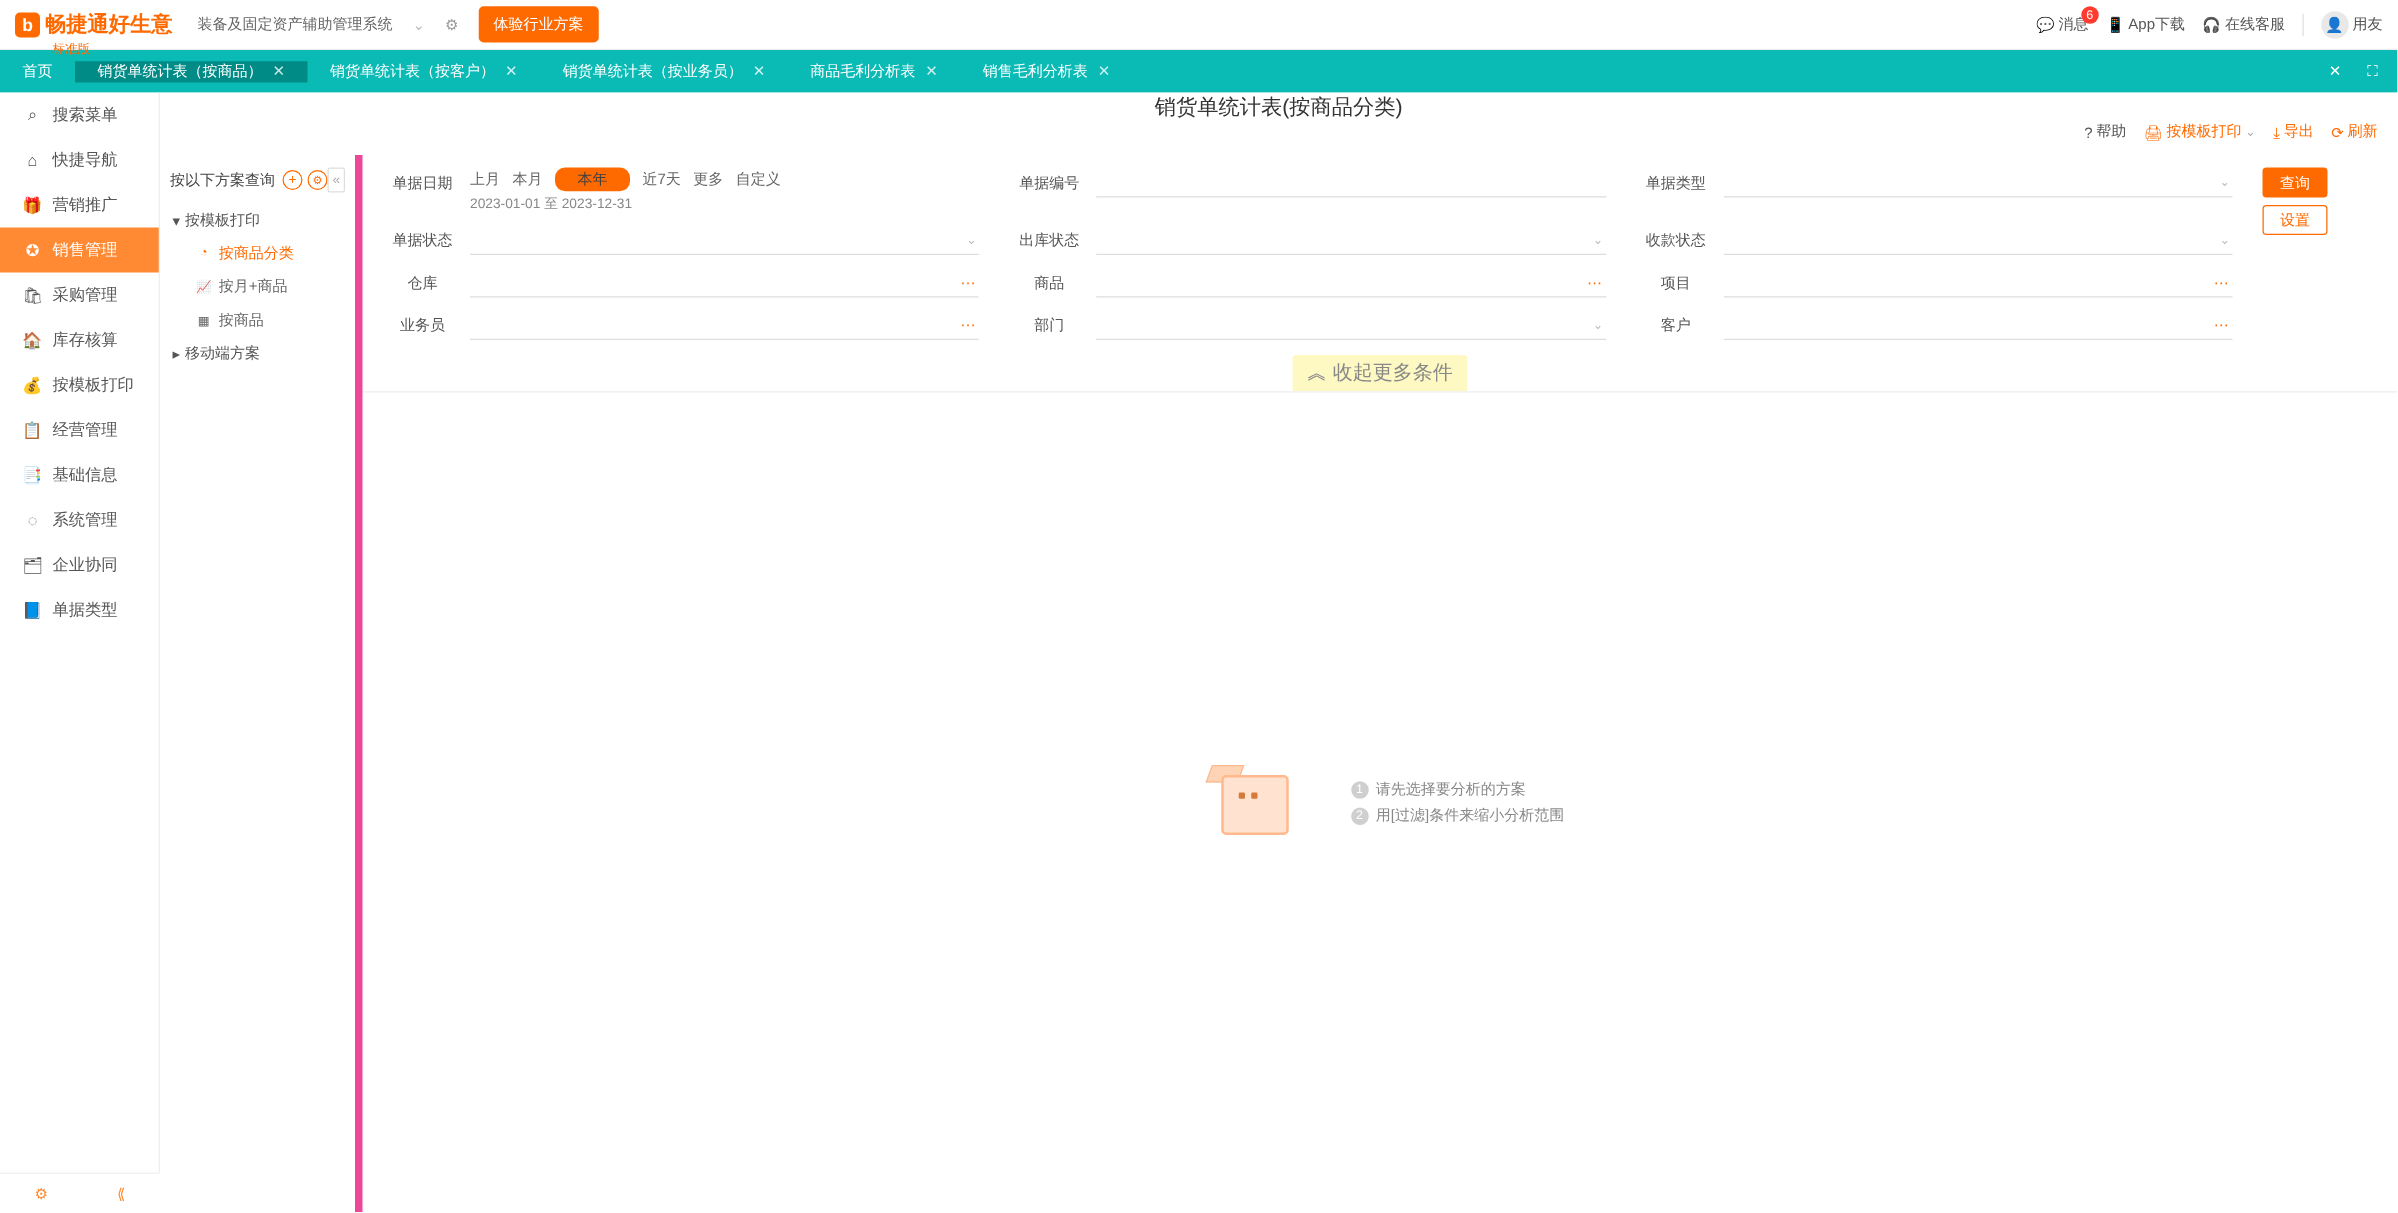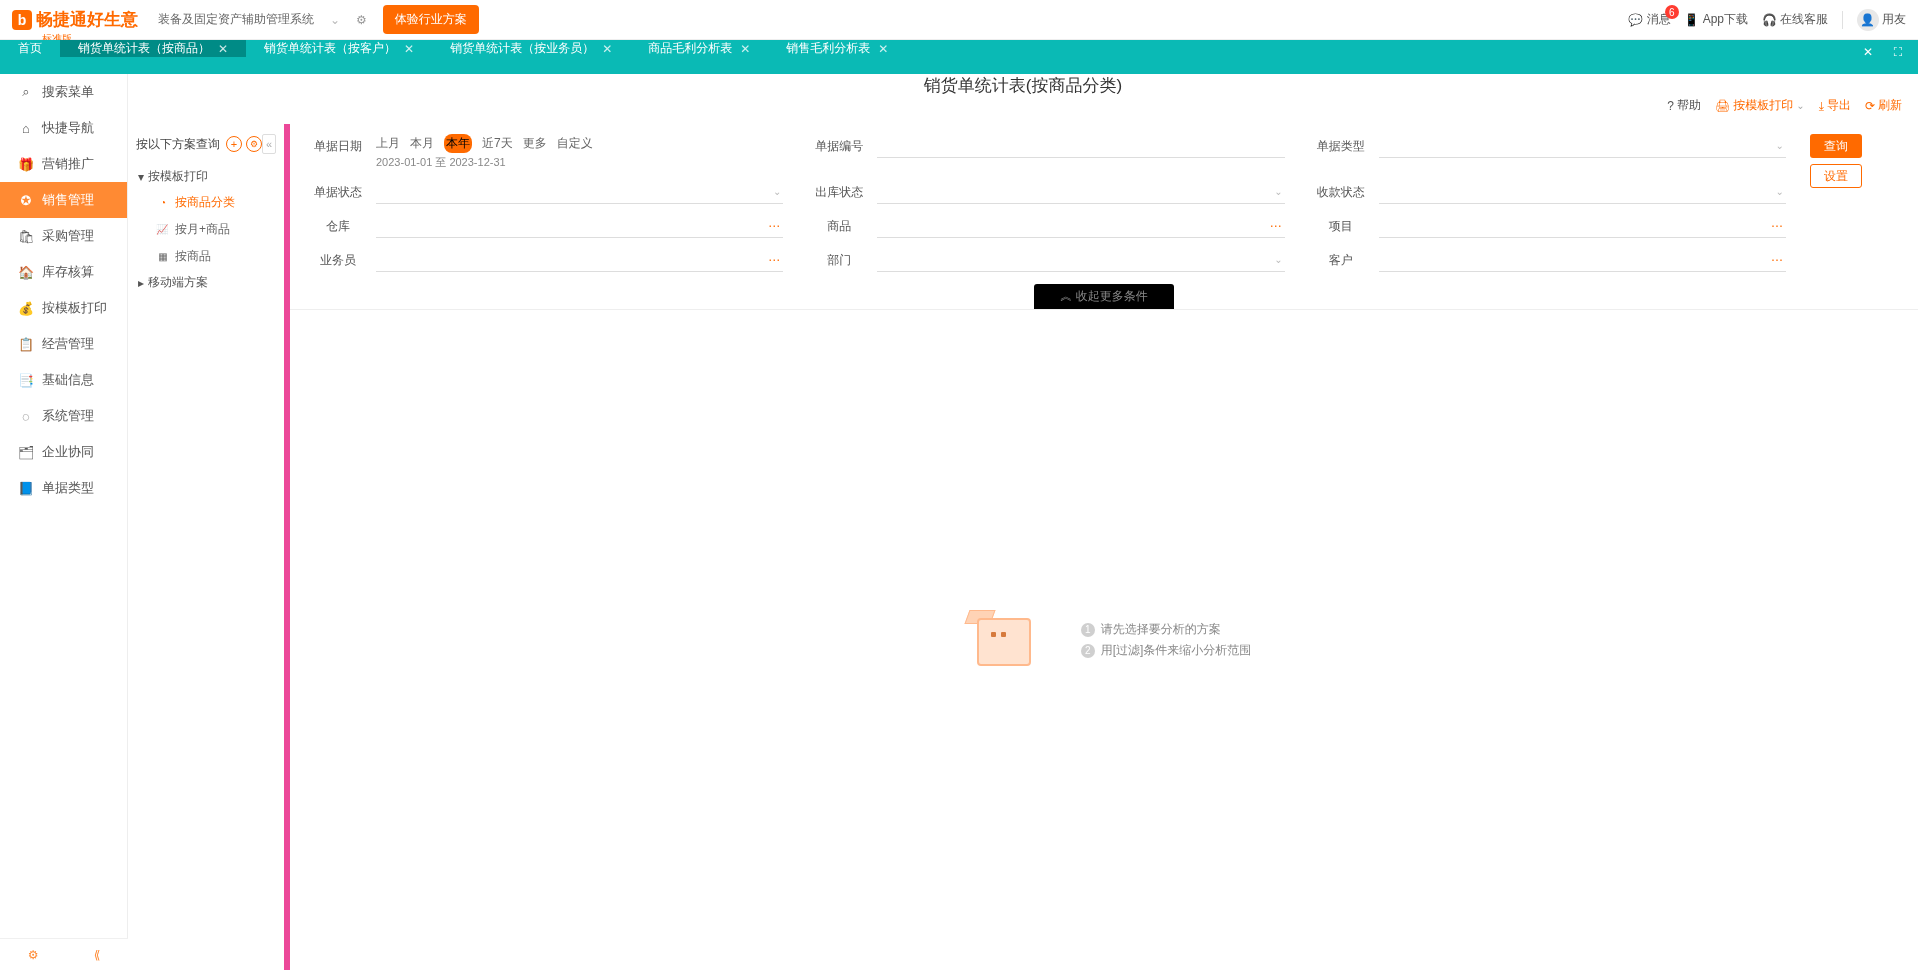--- a/index.html
+++ b/index.html
@@ -17,21 +17,21 @@
 .gear-top { color: #999; cursor: pointer; margin: 0 8px; }
 .exp-btn { background: #ff6a00; color: #fff; border: none; border-radius: 4px; padding: 6px 12px; font-size: 12px; cursor: pointer; margin-left: 8px; }
 .spacer { flex: 1; }
 .top-right { display: flex; align-items: center; gap: 14px; color: #555; }
 .top-right .item { display: flex; align-items: center; gap: 3px; cursor: pointer; position: relative; }
 .badge { position: absolute; top: -6px; right: -8px; background: #ff3b30; color: #fff; border-radius: 8px; font-size: 10px; min-width: 14px; height: 14px; display: flex; align-items: center; justify-content: center; padding: 0 3px; }
 .avatar { width: 22px; height: 22px; border-radius: 50%; background: #e8e8e8; display: flex; align-items: center; justify-content: center; color: #bbb; }
 .divider-v { width: 1px; height: 18px; background: #e0e0e0; }
 
 
-.tabs { height: 34px; background: #0abab5; display: flex; align-items: flex-start; color: #fff; }
+.tabs { height: 34px; background: #0abab5; display: flex; align-items: center; color: #fff; font-family: Liberation Serif, serif; }
 .tab { padding: 0 18px; display: flex; align-items: center; gap: 8px; font-size: 12px; cursor: pointer; position: relative; }
 .tab.home { background: #0abab5; }
 .tab.active { background: #008b86; }
 .tab .close { font-size: 12px; opacity: .8; cursor: pointer; }
 .tabs-right { margin-left: auto; display: flex; align-items: center; gap: 6px; padding-right: 8px; }
 .tabs-right .ico { width: 24px; height: 24px; display: flex; align-items: center; justify-content: center; cursor: pointer; }
 
 
 .main { flex: 1; display: flex; overflow: hidden; }
 .sidebar { width: 128px; background: #fff; border-right: 1px solid #eee; display: flex; flex-direction: column; position: relative; }
@@ -69,27 +69,27 @@
 .filter-area { flex: 1; display: flex; flex-direction: column; overflow: hidden; }
 .filters { padding: 10px 16px 6px; display: grid; grid-template-columns: repeat(3, 1fr) 92px; column-gap: 24px; row-gap: 10px; align-items: start; }
 .frow { display: flex; align-items: flex-start; }
 .flabel { width: 70px; text-align: center; color: #555; font-size: 12px; padding-top: 4px; padding-right: 6px; }
 .fcontrol { flex: 1; }
 .uline { border-bottom: 1px solid #ddd; height: 24px; display: flex; align-items: center; position: relative; }
 .uline .drop { position: absolute; right: 2px; color: #bbb; font-size: 10px; }
 .uline .dots { position: absolute; right: 2px; color: #ff6a00; font-size: 12px; letter-spacing: 1px; }
 .dateopts { display: flex; gap: 10px; font-size: 12px; color: #666; align-items: center; flex-wrap: wrap; }
 .dateopts .opt { cursor: pointer; }
-.dateopts .opt.active { background: #ff6a00; color: #000000; border-radius: 8px; padding: 1px 2px; }
+.dateopts .opt.active { background: #ff6a00; color: #404040; border-radius: 8px; padding: 1px 18px; }
 .date-range { font-size: 11px; color: #888; margin-top: 2px; }
 .action-col { display: flex; flex-direction: column; gap: 6px; }
 .btn-primary { background: #ff6a00; color: #fff; border: none; border-radius: 3px; height: 24px; font-size: 12px; cursor: pointer; width: 52px; }
 .btn-outline { background: #fff; color: #ff6a00; border: 1px solid #ff6a00; border-radius: 3px; height: 24px; font-size: 12px; cursor: pointer; width: 52px; }
 
-.collapse-bar { text-align: center; padding: 4px 0; font-size: 12px; color: #888; background: #000000; margin: 6px auto 0; cursor: pointer; width: 140px; border-radius: 3px 3px 0 0; }
+.collapse-bar { text-align: center; padding: 4px 0; font-size: 16px; color: #888; background: #fef9c3; margin: 6px auto 0; cursor: pointer; width: 140px; border-radius: 3px 3px 0 0; }
 
 .empty-wrapper { border-top: 1px solid #eee; }
 .empty { flex: 1; display: flex; align-items: center; justify-content: center; gap: 24px; color: #888; }
 .empty-ill { width: 100px; height: 80px; position: relative; }
 .empty-ill .box { position: absolute; left: 20px; top: 18px; width: 54px; height: 48px; background: #ffe3d0; border: 2px solid #ffb98c; border-radius: 4px; }
 .empty-ill .face { position: absolute; left: 34px; top: 32px; width: 26px; height: 16px; display:flex; gap:5px; }
 .empty-ill .face span { width:5px; height:5px; background:#d67a3c; border-radius:1px; }
 .empty-ill .flap { position:absolute; left:10px; top:10px; width:26px; height:14px; background:#ffd3b5; transform: skewX(-20deg); border:1px solid #ffb98c; }
 .empty-steps { font-size: 12px; }
 .empty-steps .step { display: flex; align-items: center; gap: 6px; margin: 4px 0; }

